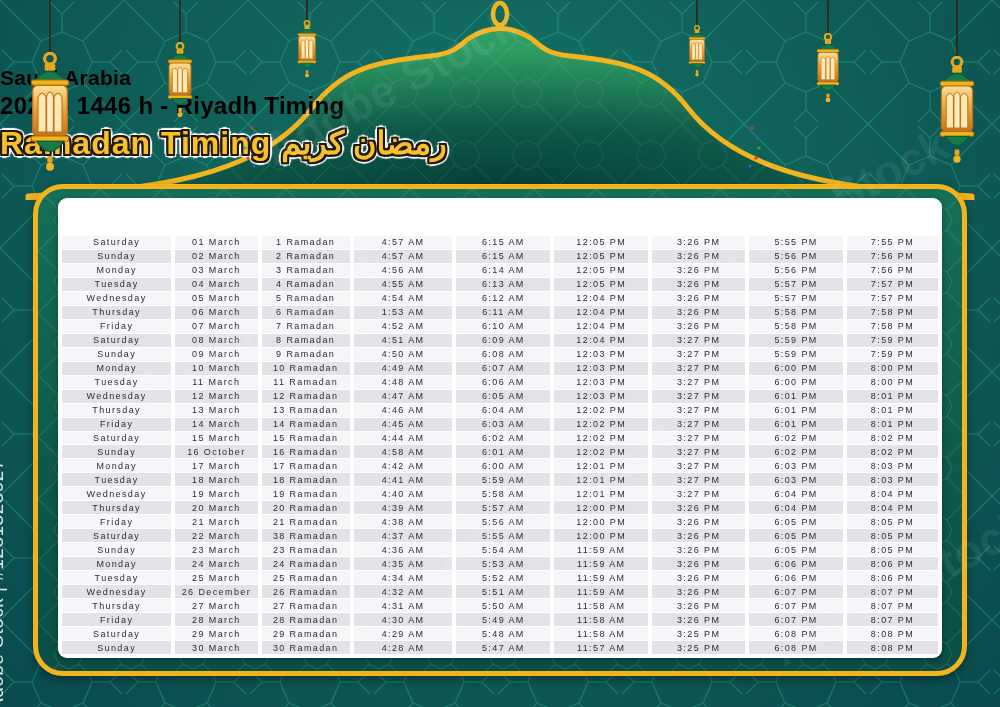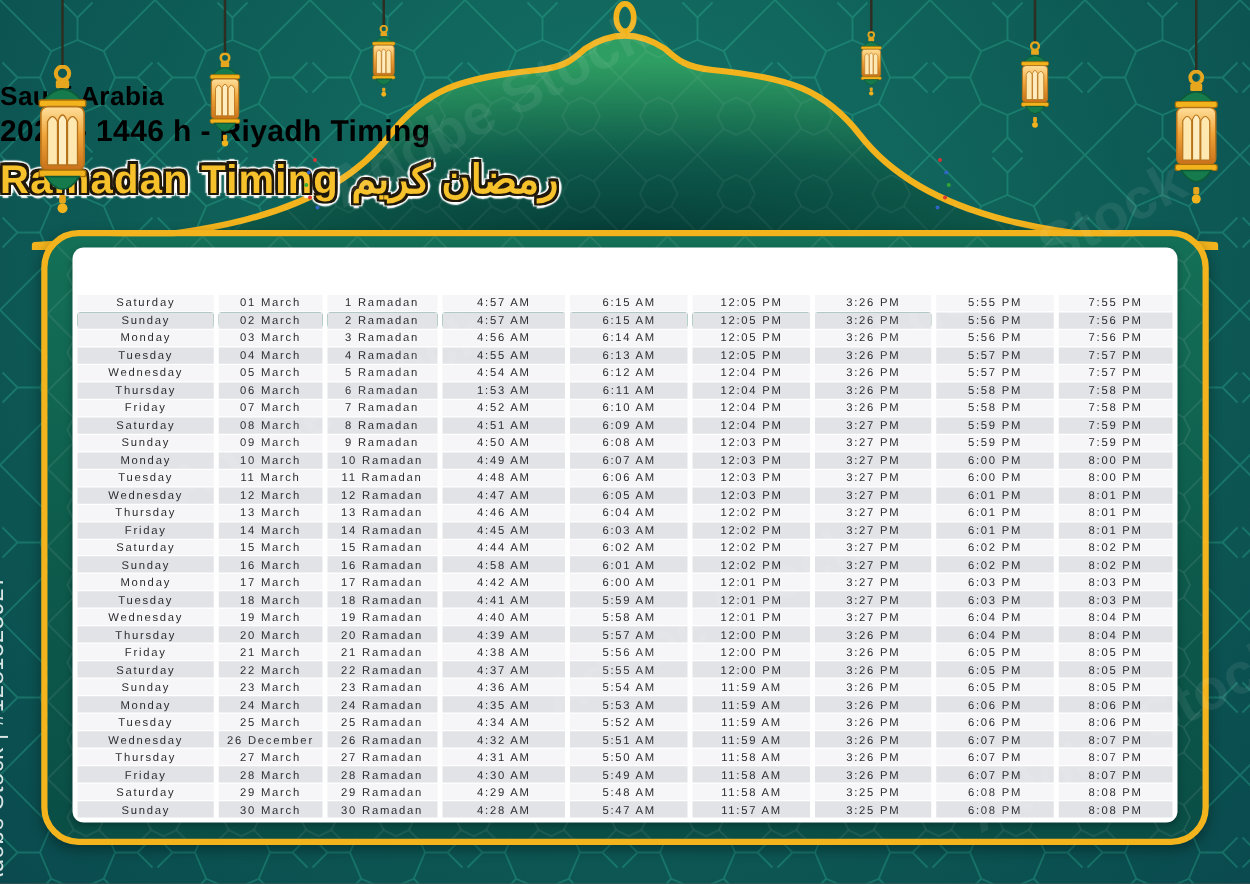--- a/index.html
+++ b/index.html
@@ -325,21 +325,21 @@
             <div class="td">15 Ramadan</div>
             <div class="td">4:44 AM</div>
             <div class="td">6:02 AM</div>
             <div class="td">12:02 PM</div>
             <div class="td">3:27 PM</div>
             <div class="td">6:02 PM</div>
             <div class="td">8:02 PM</div>
           </div>
           <div class="grid-row tr">
             <div class="td">Sunday</div>
-            <div class="td">16 March</div>
+            <div class="td">16 October</div>
             <div class="td">16 Ramadan</div>
             <div class="td">4:58 AM</div>
             <div class="td">6:01 AM</div>
             <div class="td">12:02 PM</div>
             <div class="td">3:27 PM</div>
             <div class="td">6:02 PM</div>
             <div class="td">8:02 PM</div>
           </div>
           <div class="grid-row tr">
             <div class="td">Monday</div>
@@ -392,21 +392,21 @@
             <div class="td">4:38 AM</div>
             <div class="td">5:56 AM</div>
             <div class="td">12:00 PM</div>
             <div class="td">3:26 PM</div>
             <div class="td">6:05 PM</div>
             <div class="td">8:05 PM</div>
           </div>
           <div class="grid-row tr">
             <div class="td">Saturday</div>
             <div class="td">22 March</div>
-            <div class="td">22 Ramadan</div>
+            <div class="td">38 Ramadan</div>
             <div class="td">4:37 AM</div>
             <div class="td">5:55 AM</div>
             <div class="td">12:00 PM</div>
             <div class="td">3:26 PM</div>
             <div class="td">6:05 PM</div>
             <div class="td">8:05 PM</div>
           </div>
           <div class="grid-row tr">
             <div class="td">Sunday</div>
             <div class="td">23 March</div>

